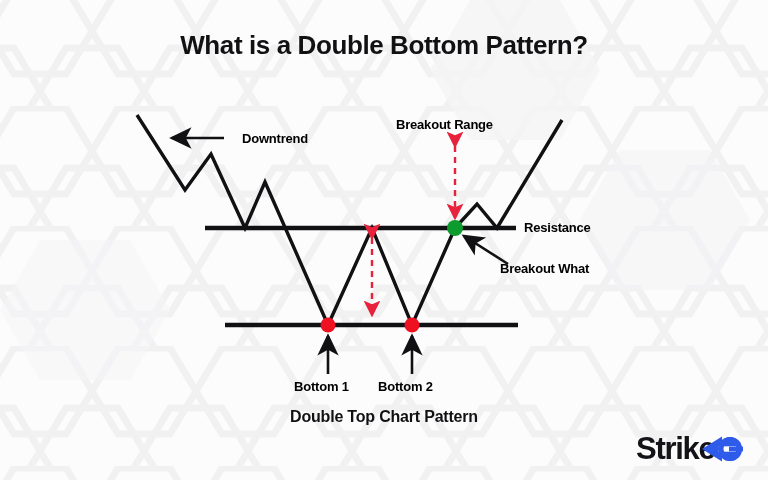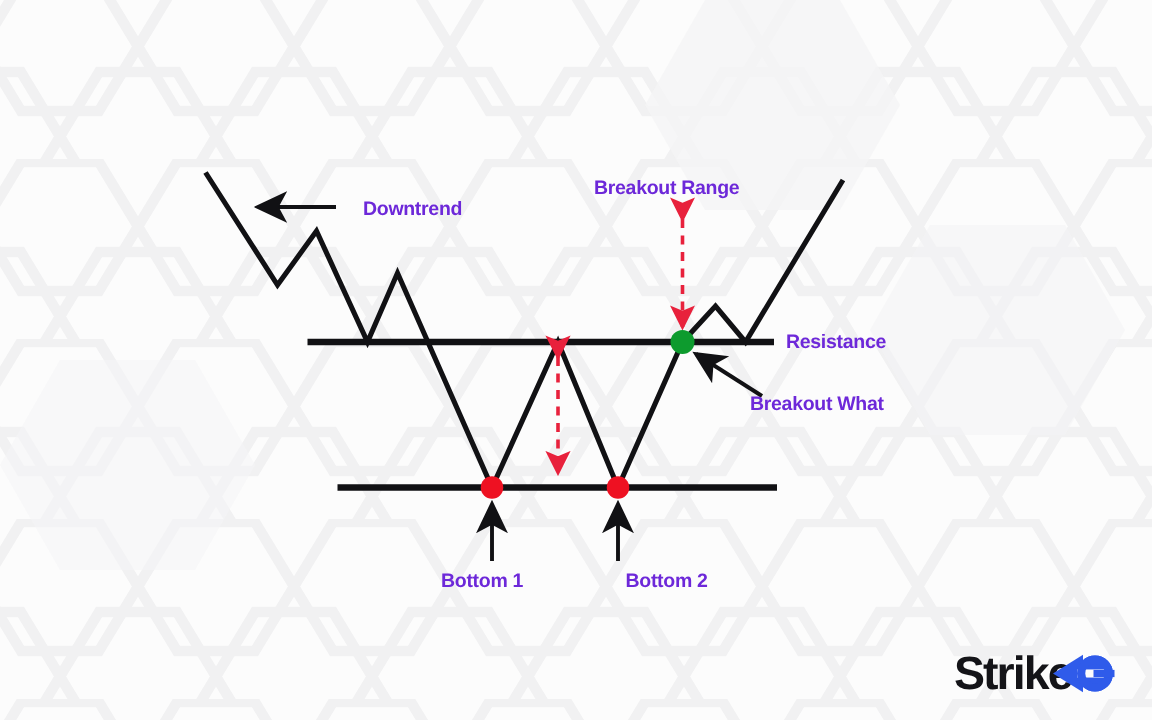--- a/index.html
+++ b/index.html
@@ -54,31 +54,31 @@
     text-align: center;
     font-size: 16px;
     font-weight: bold;
     letter-spacing: -0.2px;
     color: #111114;
   }
   .lbl {
     position: absolute;
     font-size: 13px;
     font-weight: bold;
-    color: #6d28d9;
+    color: #000000;
     white-space: nowrap;
     letter-spacing: -0.2px;
   }
   #label-downtrend      { left: 230px; top: 131px; padding-left: 12px; }
   #label-breakout-range { left: 396px; top: 117px; }
   #label-resistance     { left: 524px; top: 220px; text-align: center; }
   #label-breakout-point { left: 500px; top: 261px; }
   #label-support        { left: 524px; top: 316px; }
   #label-bottom-1       { left: 294px; top: 379px; }
-  #label-bottom-2       { left: 378px; top: 379px; margin-left: 39px; }
+  #label-bottom-2       { left: 378px; top: 379px; }
 
   
   #logo {
     position: absolute;
     left: 636px;
     top: 428px;
     width: 116px;
     height: 44px;
   }
   #logo-wordmark {
@@ -146,28 +146,30 @@
 
     <line x1="412" y1="374" x2="412" y2="336" stroke="#111114" stroke-width="2.6" marker-end="url(#arrow-black)"></line>
 
     <line x1="508" y1="264" x2="464" y2="236" stroke="#111114" stroke-width="2.6" marker-end="url(#arrow-black)"></line>
 
     <circle cx="328" cy="325" r="7.5" fill="#ee1122"></circle>
     <circle cx="412" cy="325" r="7.5" fill="#ee1122"></circle>
     <circle cx="455" cy="228" r="8" fill="#0d9b2e"></circle>
   </svg>
 
+  <div class="title-text">What is a Double Bottom Pattern?</div>
 
   <div class="lbl" id="label-downtrend">Downtrend</div>
   <div class="lbl" id="label-breakout-range">Breakout Range</div>
   <div class="lbl" id="label-resistance">Resistance</div>
   <div class="lbl" id="label-breakout-point">Breakout What</div>
   <div class="lbl" id="label-bottom-1">Bottom 1</div>
   <div class="lbl" id="label-bottom-2">Bottom 2</div>
 
+  <div class="caption-text">Double Top Chart Pattern</div>
 
   <div id="logo">
     <div id="logo-wordmark">Strike</div>
     <svg id="logo-mark" width="46" height="26" viewBox="0 0 46 26" xmlns="http://www.w3.org/2000/svg">
       <polygon points="24,0.5 24,25.5 4,13" fill="#2f5bea"></polygon>
       <path d="M32,13 m-12,0 a12,12 0 1,0 24,0 a12,12 0 1,0 -24,0" fill="#2f5bea"></path>
       <rect x="20" y="10.3" width="24" height="5.4" fill="#fcfcfc"></rect>
       <path d="M32,13 m-12,0 a12,12 0 1,0 24,0 a12,12 0 1,0 -24,0 M32,13 m-6.5,0 a6.5,6.5 0 1,1 13,0 a6.5,6.5 0 1,1 -13,0" fill="#2f5bea" fill-rule="evenodd"></path>
       <rect x="31" y="10.6" width="14" height="4.8" fill="#2f5bea"></rect>
     </svg>

